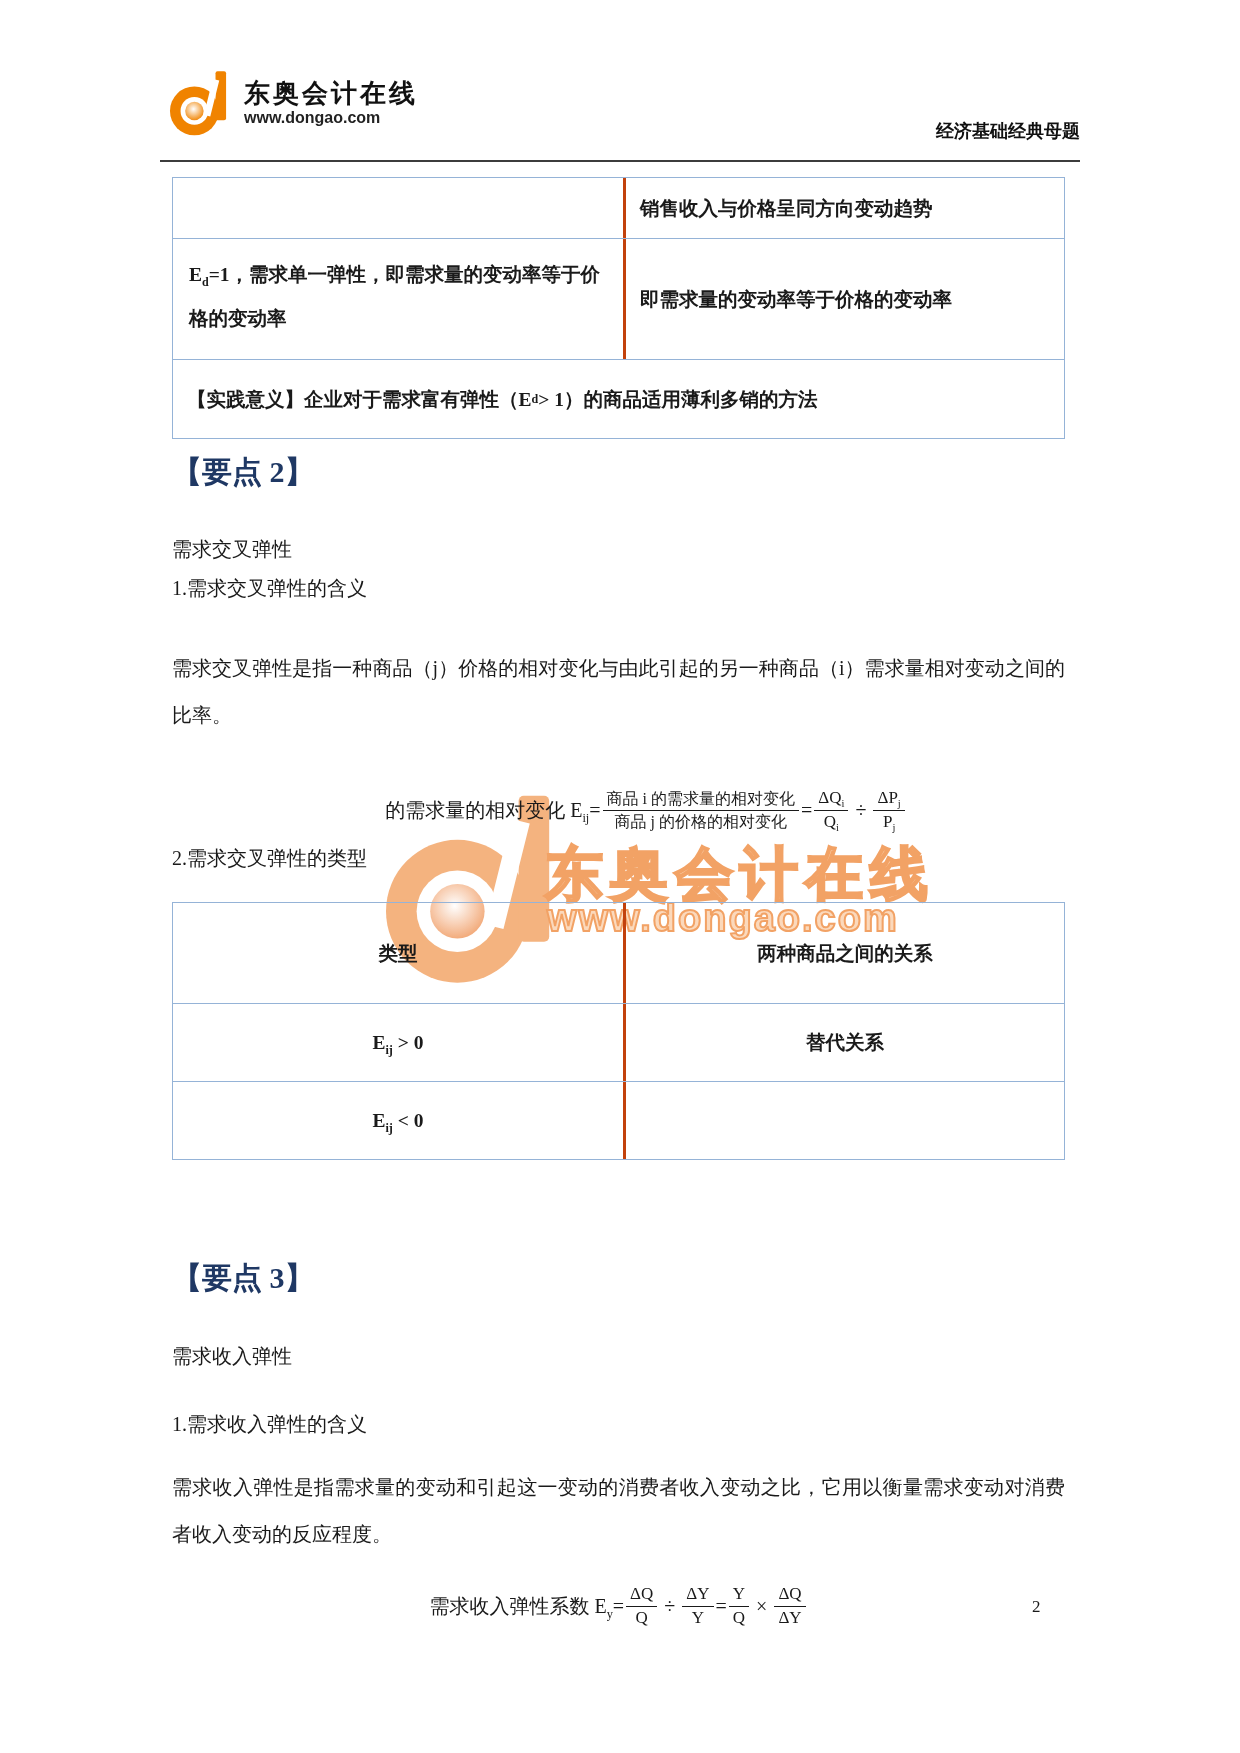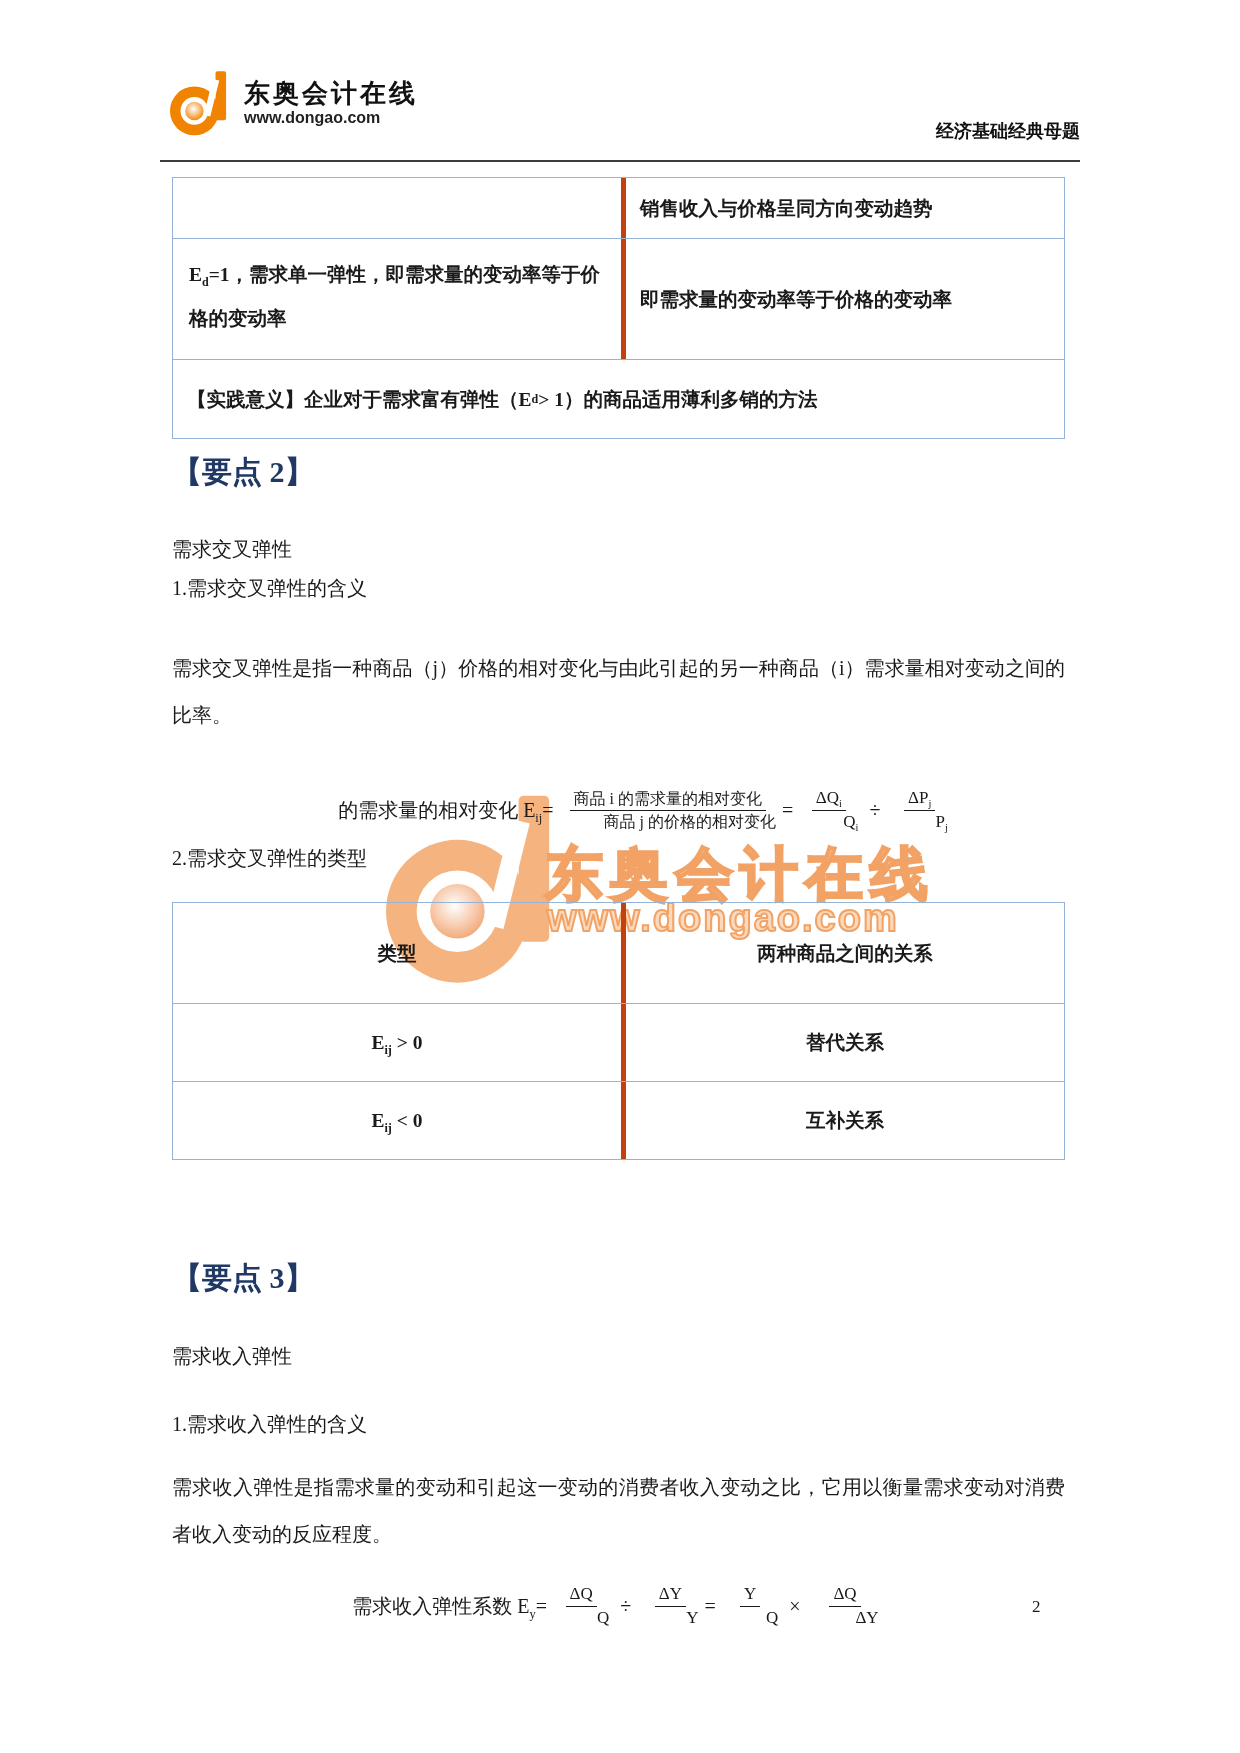--- a/index.html
+++ b/index.html
@@ -12,21 +12,21 @@
   .logo-svg { width:66px; height:66px; display:block; }
   .logo-cn  { font-family:"Liberation Sans",sans-serif; font-weight:bold; font-size:26px; letter-spacing:3px; color:#111; line-height:1.15; }
   .logo-url { font-family:"Liberation Sans",sans-serif; font-weight:bold; font-size:16px; color:#222; line-height:1.1; }
   .doc-title { position:absolute; top:119px; left:620px; width:460px; text-align:right; font-size:18px; font-weight:bold; color:#111; z-index:3; }
   .hdr-rule { position:absolute; top:160px; left:160px; width:920px; height:2px; background:#3c3c3c; z-index:3; }
   
   .tbl { position:absolute; left:172px; width:893px; border:1px solid #95B3D7; box-sizing:border-box; z-index:2; font-size:19.5px; }
   .tbl .row { display:grid; grid-template-columns:453px 1fr; box-sizing:border-box; }
   .tbl .row + .row { border-top:1px solid #95B3D7; }
   .cell { box-sizing:border-box; padding:0 14px;font-weight:bold; }
-  .cell.l { border-right:5px solid #c2410c; }
+  .cell.l { border-right:3px solid #c2410c; }
   .vc { display:flex; align-items:center; }
   .cc { display:flex; align-items:center; justify-content:center; text-align:center; }
   #table1 { top:177px; }
   #table1 .r1 { height:60px; }
   #table1 .r2 { height:121px; }
   #table1 .r3 { height:79px; }
   #table1 .r2 .cell.l { padding:14px 16px 0 16px; line-height:44px; display:block; }
   #table1 .r3 .cell { grid-column:1 / span 2; }
   #table2 { top:902px; }
   #table2 .rh { height:100px; }
@@ -43,21 +43,21 @@
   #item22 { top:845px; }
   #sub3   { top:1343px; }
   #item31 { top:1411px; }
   #para2  { top:1464px; }
   
   .formula { position:absolute; left:172px; width:893px; display:flex; justify-content:center; align-items:center; font-size:20px; z-index:2; }
   #formula1 { top:772px; height:76px; padding-left:55px; box-sizing:border-box; }
   #formula2 { top:1568px; height:76px; }
   .frac { display:inline-flex; flex-direction:column; align-items:center; margin:0 2px; font-size:17px; line-height:1.35; }
   .frac .num { border-bottom:1.5px solid #1a1a1a; padding:0 4px; }
-  .frac .den { padding:0 4px;margin-left:44px; }
+  .frac .den { padding:0 4px; }
   .frac.cnf { font-size:16px; }
   .op { margin:0 5px; }
   sub { font-size:0.62em; line-height:0; }
   
   .wm { position:absolute; z-index:1; }
   #wm-logo { left:386px; top:792px; width:170px; height:196px; opacity:0.85; }
   #wm-cn  { left:545px; top:836px; font-family:"Liberation Sans",sans-serif; font-weight:bold; font-size:58px; letter-spacing:7px;
             color:#FBD3B0; -webkit-text-stroke:2.5px #F2A265; white-space:nowrap; }
   #wm-url { left:547px; top:897px; font-family:"Liberation Sans",sans-serif; font-weight:bold; font-size:38px; letter-spacing:2px;
             color:#FBD9BC; -webkit-text-stroke:2px #F2A265; white-space:nowrap; }
@@ -158,21 +158,20 @@
     <div class="row rd">
       <div class="cell l cc">
           <span><span>E</span><sub>ij</sub><span> &gt; 0</span></span>
         </div>
       <div class="cell cc">替代关系</div>
     </div>
     <div class="row rd">
       <div class="cell l cc">
           <span><span>E</span><sub>ij</sub><span> &lt; 0</span></span>
         </div>
-      <div class="cell cc">互补关系</div>
     </div>
   </div>
 
   <div class="sec-title" id="kp3">【要点 3】</div>
   <div class="bline" id="sub3">需求收入弹性</div>
   <div class="bline" id="item31">1.需求收入弹性的含义</div>
   <div class="para" id="para2">需求收入弹性是指需求量的变动和引起这一变动的消费者收入变动之比，它用以衡量需求变动对消费者收入变动的反应程度。</div>
 
   <div class="formula" id="formula2">
     <span><span>需求收入弹性系数 E</span><sub>y</sub></span>

